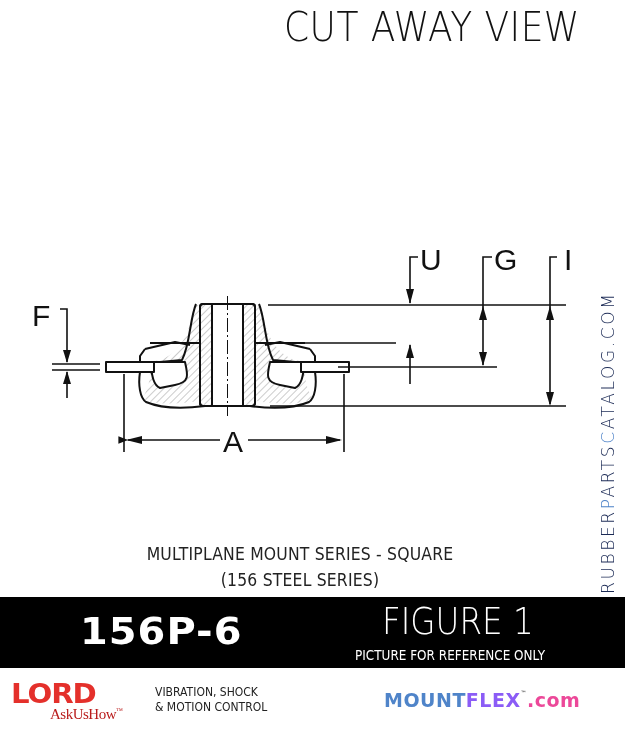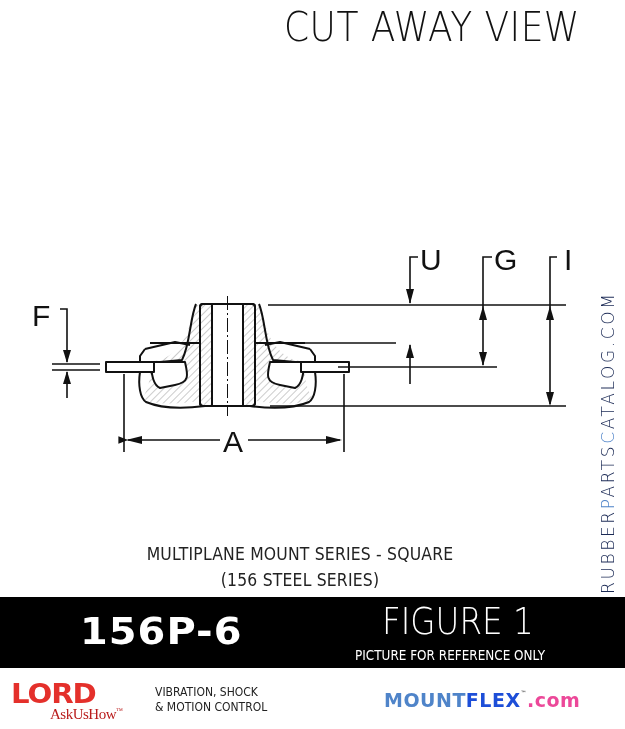--- a/index.html
+++ b/index.html
@@ -58,21 +58,21 @@
       position: absolute; left: 155px; top: 685px;
       font-family: "DejaVu Sans", sans-serif; font-size: 12px; color: #222; line-height: 15px;
       transform: scaleX(0.9); transform-origin: left top;
     }
     .deltaflex {
       position: absolute; left: 384px; top: 689px;
       font-family: "DejaVu Sans", sans-serif; font-weight: bold; font-size: 19px; white-space: nowrap;
       letter-spacing: 0.5px;
     }
     .deltaflex .delta { color: #4f84c9; }
-    .deltaflex .flex { color: #1d4ed8; }
+    .deltaflex .flex { color: #8b5cf6; }
     .deltaflex .com { color: #ec4899; font-weight: bold; margin-top: 36px; }
     .deltaflex sup { font-size: 6px; vertical-align: 12px; font-weight: normal; }
   </style>
 </head>
 <body>
 
 <div class="title">CUT AWAY VIEW</div>
 
 <svg class="drawing" viewBox="0 0 625 600" xmlns="http://www.w3.org/2000/svg">
   <defs>

